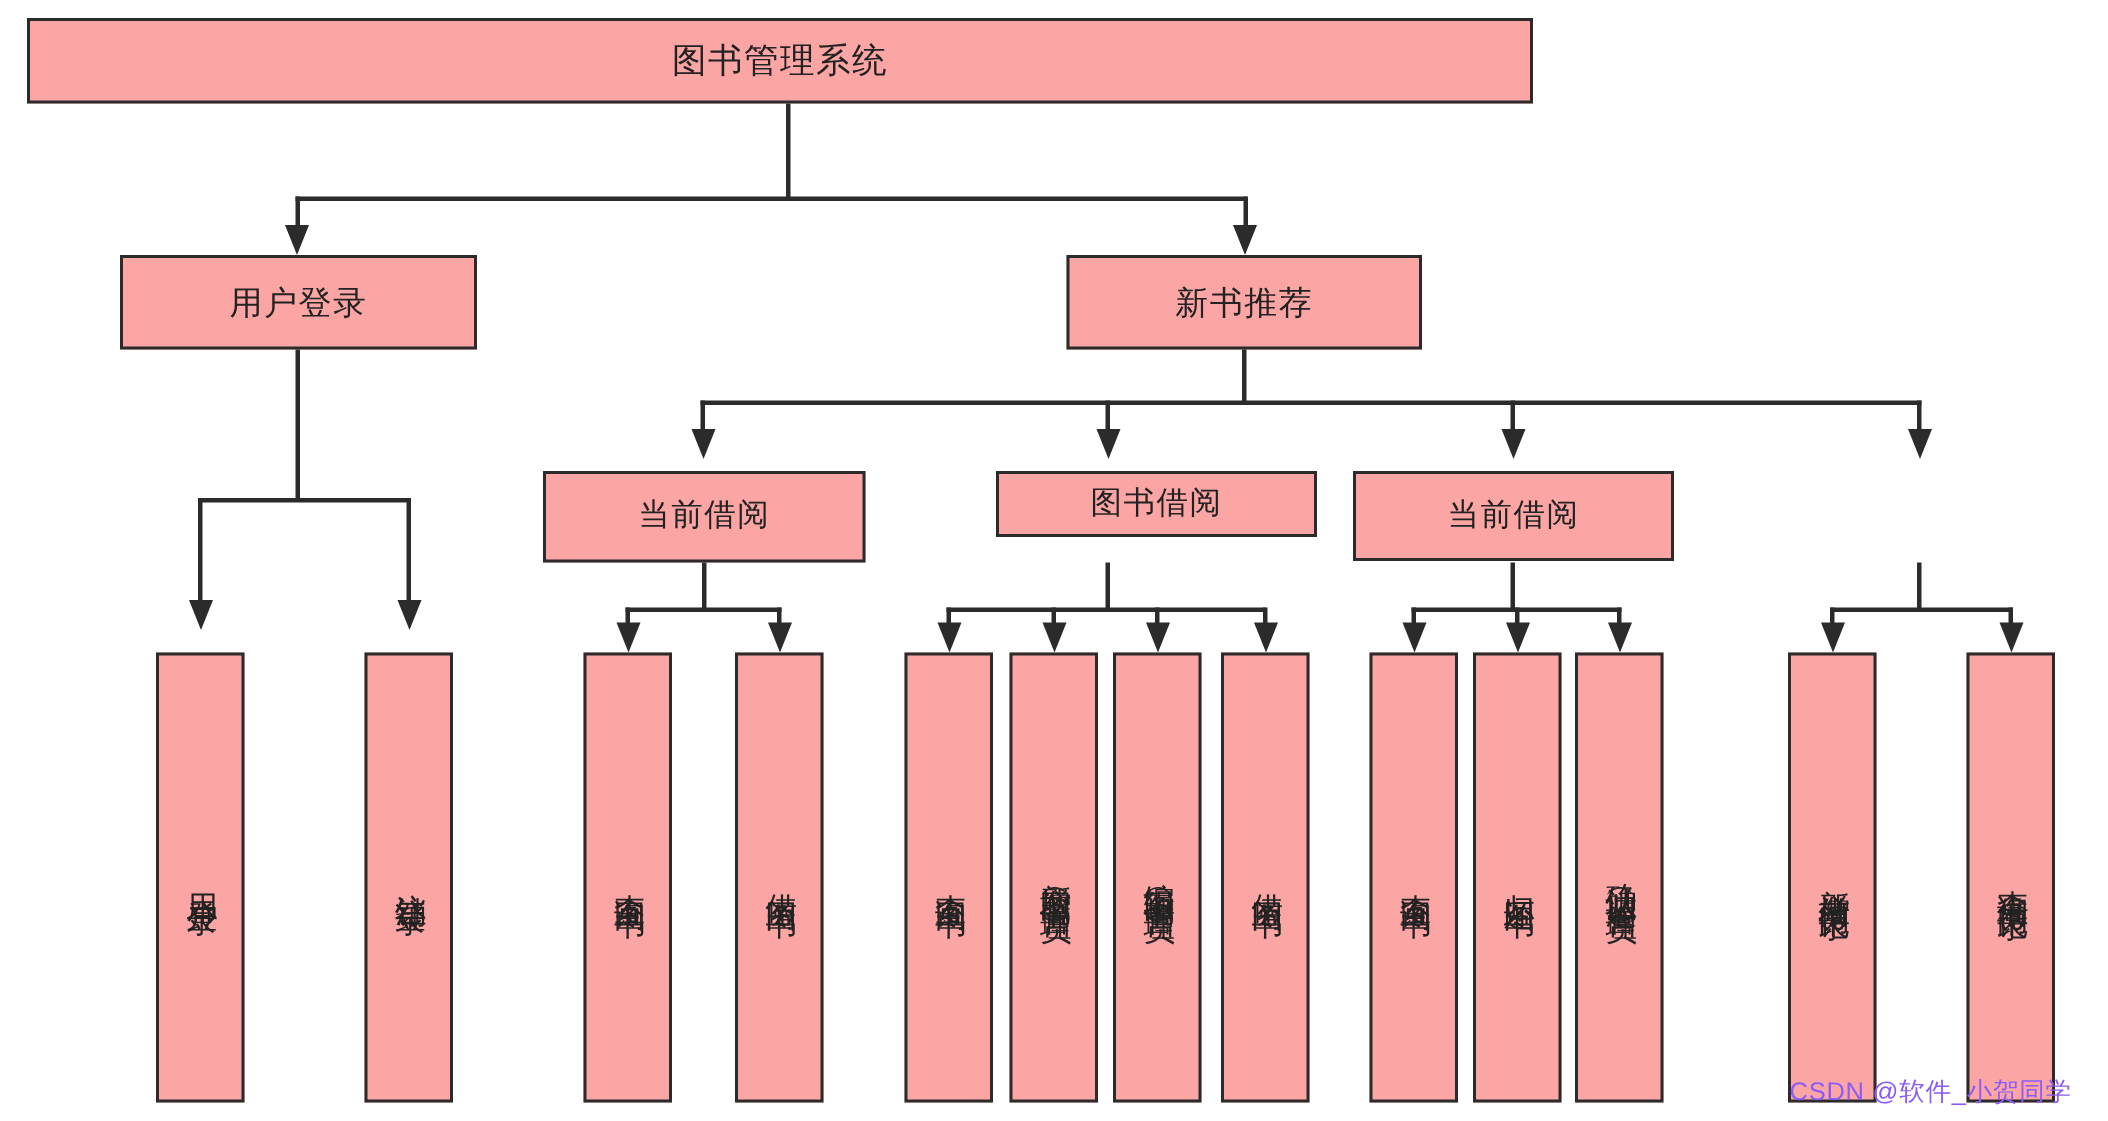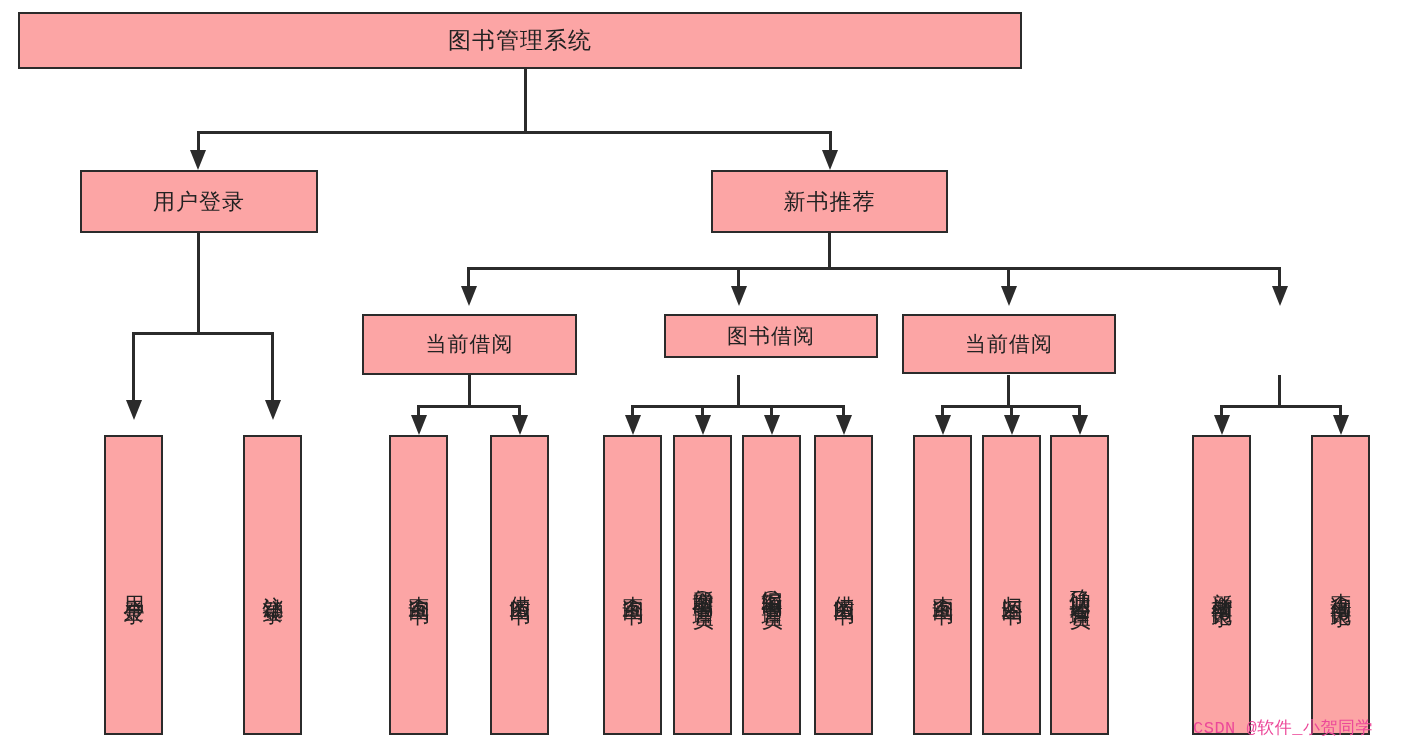--- a/index.html
+++ b/index.html
@@ -71,25 +71,24 @@
     width:0;
     height:0;
     border-left:8px solid transparent;
     border-right:8px solid transparent;
     border-top:20px solid #2b2b2b;
   }
   
   #watermark{
     position:absolute;
     font-size:17px;
-    color:#ec4899;
+    color:#8b5cf6;
     white-space:nowrap;
     letter-spacing:0.5px;
     pointer-events:none;
-    font-family:Liberation Mono, monospace;
   }
 </style>
 </head>
 <body>
 
 <div id="canvas">
 
   <div class="node root" style="left:18px;top:12px;width:1004px;height:57px;">图书管理系统</div>
 
   <div class="vline" style="left:524px;top:69px;height:64px;"></div>

